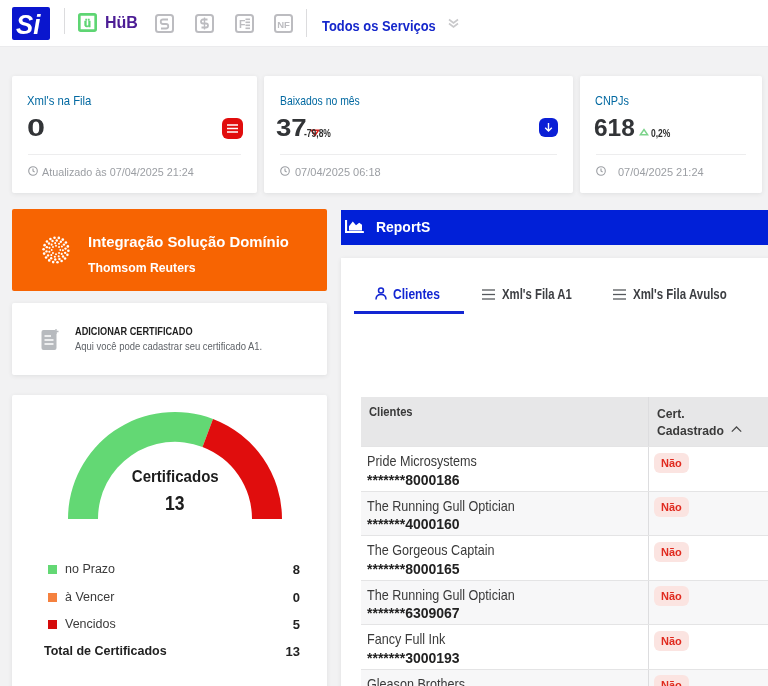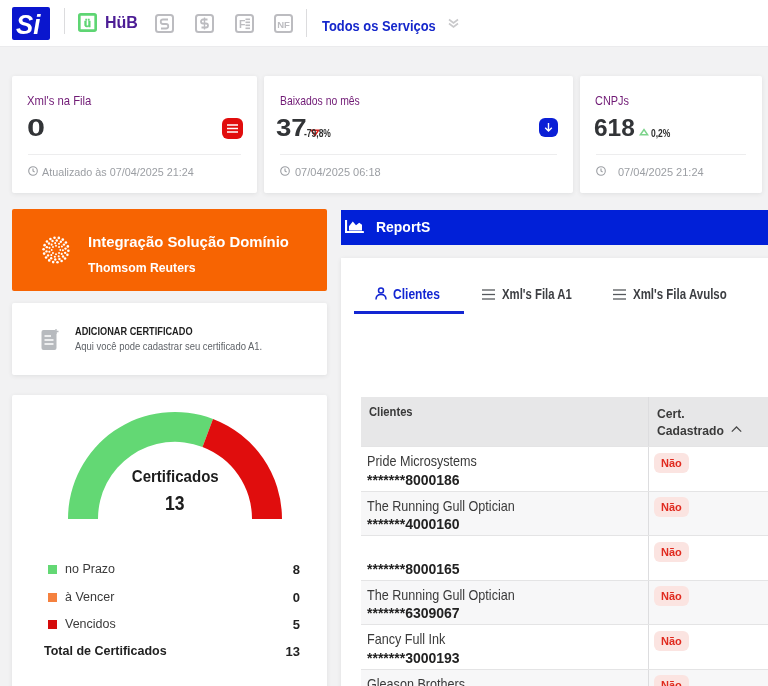--- a/index.html
+++ b/index.html
@@ -11,21 +11,21 @@
 
 #topbar { left:0; top:0; width:768px; height:47px; background:#fff; border-bottom:1px solid #ebebed; }
 #logo { left:12px; top:7px; width:38px; height:33px; background:#0a16ce; border-radius:2px; overflow:hidden; }
 #logo span { position:absolute; left:4px; top:4px; color:#fff; font-weight:bold; font-style:italic; font-size:28px; line-height:28px; transform:scaleX(0.92); transform-origin:0 50%; }
 .vdiv { position:absolute; width:1px; background:#dcdcde; }
 .gicon { position:absolute; top:14px; width:19px; height:19px; }
 #hubtxt { left:105px; top:16px; color:#4c1d95; font-weight:bold; font-size:16px; line-height:13px; }
 #todos { left:322px; top:17px; color:#1527cb; font-weight:bold; font-size:15px; }
 
 
-.stitle { position:absolute; left:27px; top:93px; font-size:13px; color:#701a75; }
+.stitle { position:absolute; left:27px; top:93px; font-size:13px; color:#0369a1; }
 .snum { position:absolute; top:115.5px; font-size:24px; font-weight:bold; color:#323437; line-height:24px; }
 .sdivider { position:absolute; top:154px; height:1px; background:#ededee; }
 .sfoot { position:absolute; top:167px; font-size:11px; color:#9b9ea3; line-height:10px; }
 .sqbtn { position:absolute; top:118px; border-radius:6px; display:flex; align-items:center; justify-content:center; }
 .pct { position:absolute; top:129px; font-size:10px; font-weight:bold; color:#2e2e2e; line-height:10px; }
 
 
 .leg { position:absolute; left:48px; width:252px; height:20px; display:flex; align-items:center; font-size:12.5px; color:#3a3a3a; }
 .leg .sq { width:9px; height:9px; margin-right:8px; }
 .leg .val { margin-left:auto; font-weight:bold; color:#222; font-size:13px; }
@@ -265,20 +265,21 @@
       <div class="pill">Não</div>
       <div class="coldiv"></div>
     </div>
   <div class="trow alt">
       <div class="l1"><span>The Running Gull Optician</span></div>
       <div class="l2"><span>*******4000160</span></div>
       <div class="pill">Não</div>
       <div class="coldiv"></div>
     </div>
   <div class="trow">
+      <div class="l1"><span>The Gorgeous Captain</span></div>
       <div class="l2"><span>*******8000165</span></div>
       <div class="pill">Não</div>
       <div class="coldiv"></div>
     </div>
   <div class="trow alt">
       <div class="l1"><span>The Running Gull Optician</span></div>
       <div class="l2"><span>*******6309067</span></div>
       <div class="pill">Não</div>
       <div class="coldiv"></div>
     </div>

